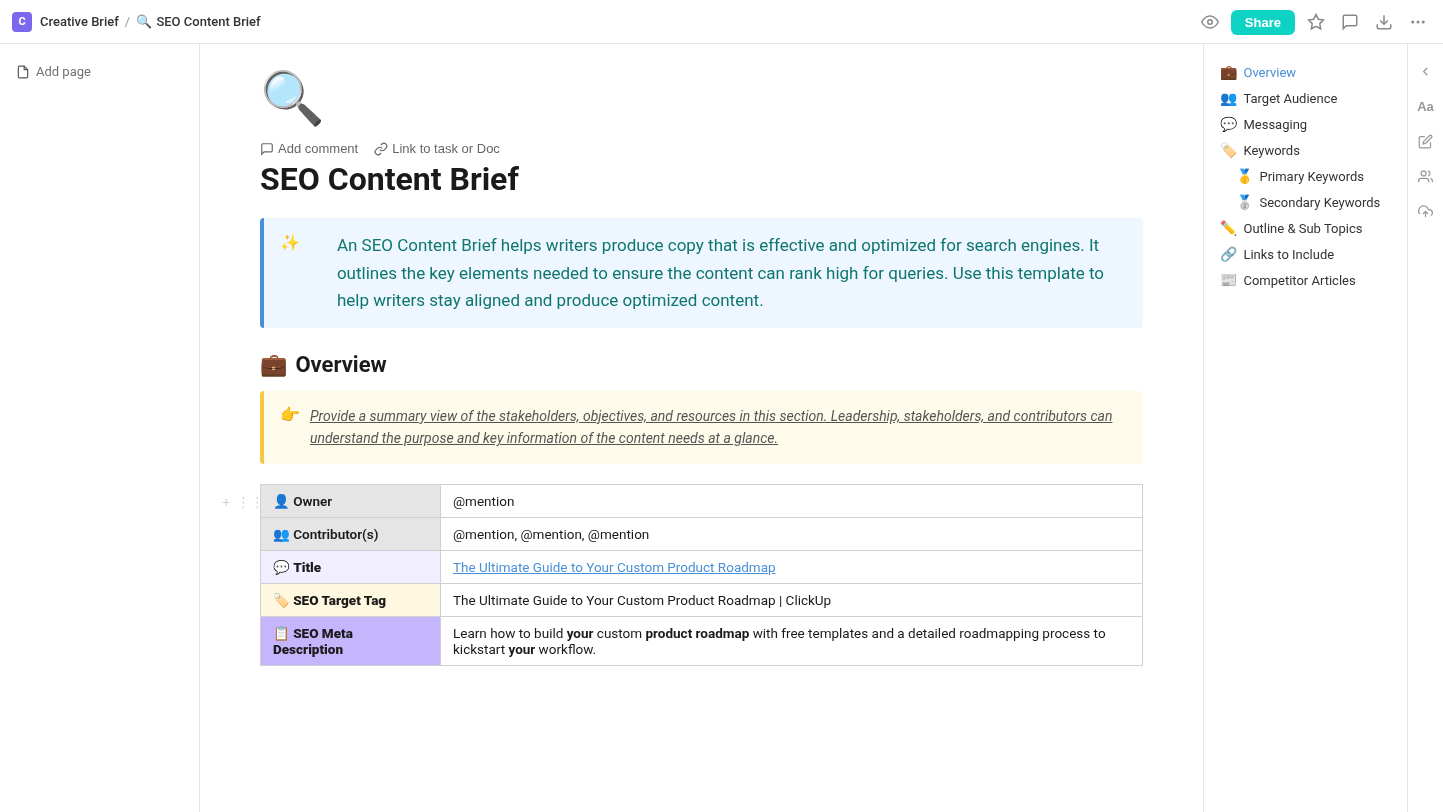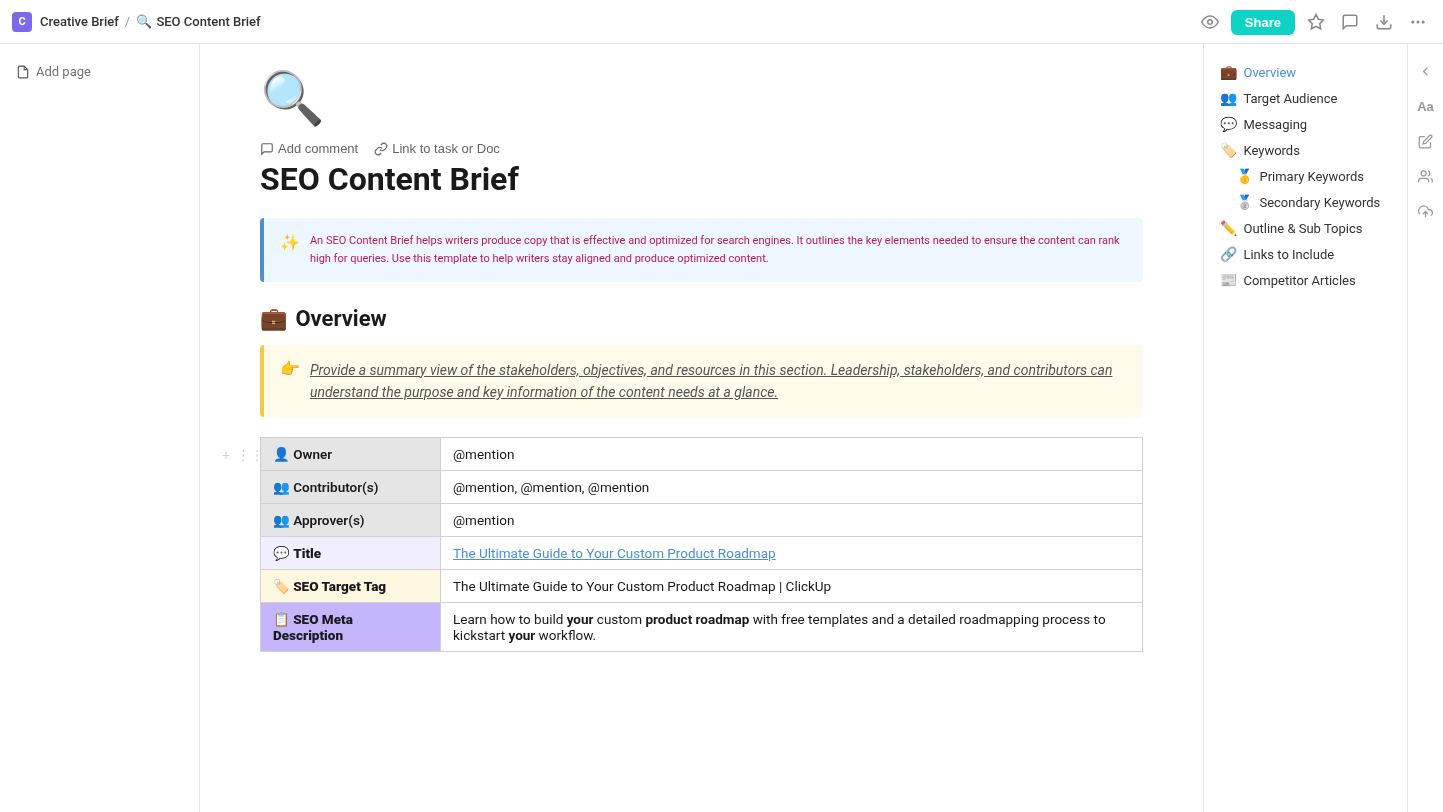--- a/index.html
+++ b/index.html
@@ -152,21 +152,21 @@
     .callout-blue {
       background: #eef6ff;
       border-left: 4px solid #4a90d9;
       border-radius: 4px;
       padding: 14px 16px;
       margin-bottom: 24px;
       display: flex;
       gap: 10px;
     }
     .callout-blue .callout-icon { font-size: 16px; flex-shrink: 0; margin-top: 1px; }
-    .callout-blue p { font-size: 11px; color: #be185d; line-height: 1.6; }
+    .callout-blue p { font-size: 17px; color: #0f766e; line-height: 1.6; margin-left: 27px; }
 
     
     .section-header {
       display: flex;
       align-items: center;
       gap: 8px;
       font-size: 22px;
       font-weight: 700;
       margin: 20px 0 14px 0;
       color: #1a1a1a;
@@ -398,24 +398,20 @@
           <tr>
             <td><span>👤</span> Owner</td>
             <td>@mention</td>
           </tr>
 
           <tr>
             <td><span>👥</span> Contributor(s)</td>
             <td>@mention, @mention, @mention</td>
           </tr>
 
-          <tr>
-            <td><span>👥</span> Approver(s)</td>
-            <td>@mention</td>
-          </tr>
 
           <tr class="row-title">
             <td><span>💬</span> <strong>Title</strong></td>
             <td>
               <a class="link-blue" href="#">The Ultimate Guide to Your Custom Product Roadmap</a>
             </td>
           </tr>
 
           <tr class="row-seo-tag">
             <td><span>🏷️</span> <strong>SEO Target Tag</strong></td>

